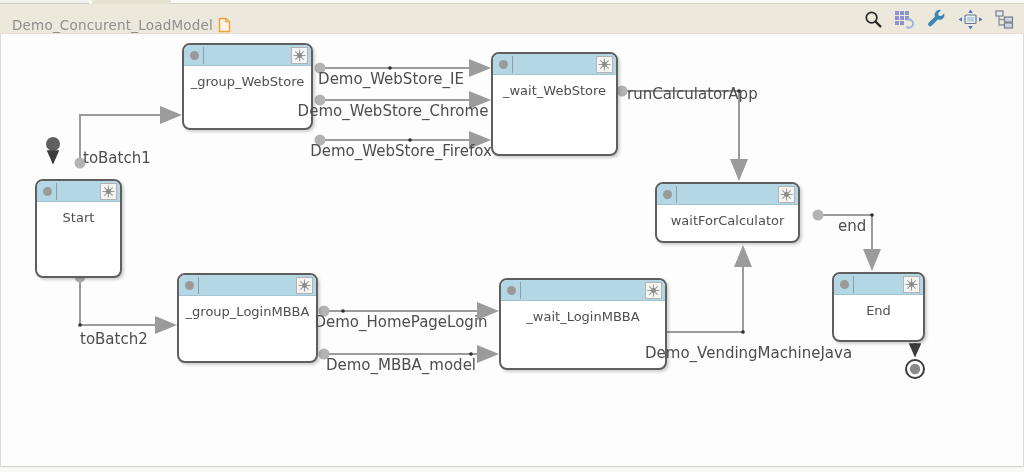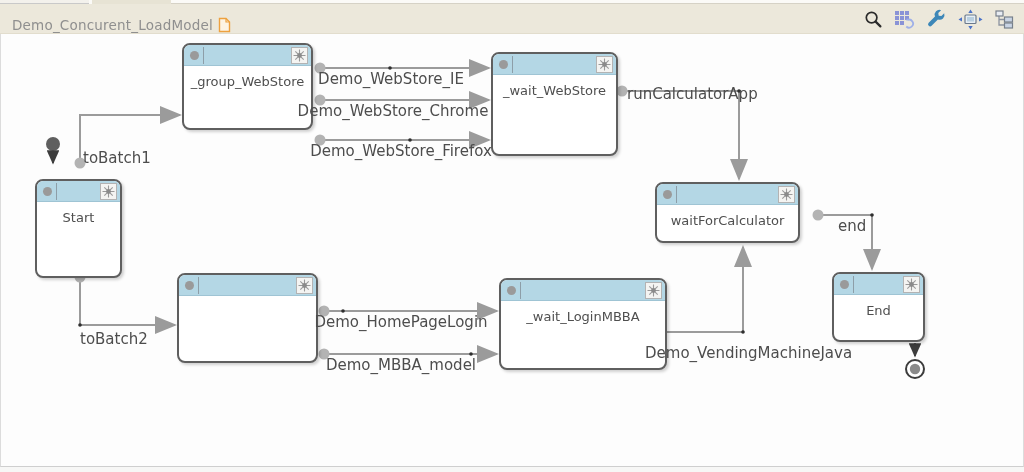--- a/index.html
+++ b/index.html
@@ -271,20 +271,21 @@
             <g stroke="#9a9a9a" stroke-width="1.1">
               <line x1="6.5" y1="0.5" x2="6.5" y2="12.5"></line>
               <line x1="0.5" y1="6.5" x2="12.5" y2="6.5"></line>
               <line x1="2.3" y1="2.3" x2="10.7" y2="10.7"></line>
               <line x1="10.7" y1="2.3" x2="2.3" y2="10.7"></line>
             </g>
             <circle cx="6.5" cy="6.5" r="2.4" fill="#8a8a8a"></circle>
           </svg>
         </span>
     </div>
+    <div class="nlabel">_group_LoginMBBA</div>
   </div>
 
   <div class="node" style="left:499px;top:278px;width:168px;height:92px">
     <div class="nhead">
       <span class="ndot"></span>
       <span class="ndiv"></span>
       <span class="ngear">
           <svg width="13" height="13" viewBox="0 0 13 13">
             <g stroke="#9a9a9a" stroke-width="1.1">
               <line x1="6.5" y1="0.5" x2="6.5" y2="12.5"></line>

